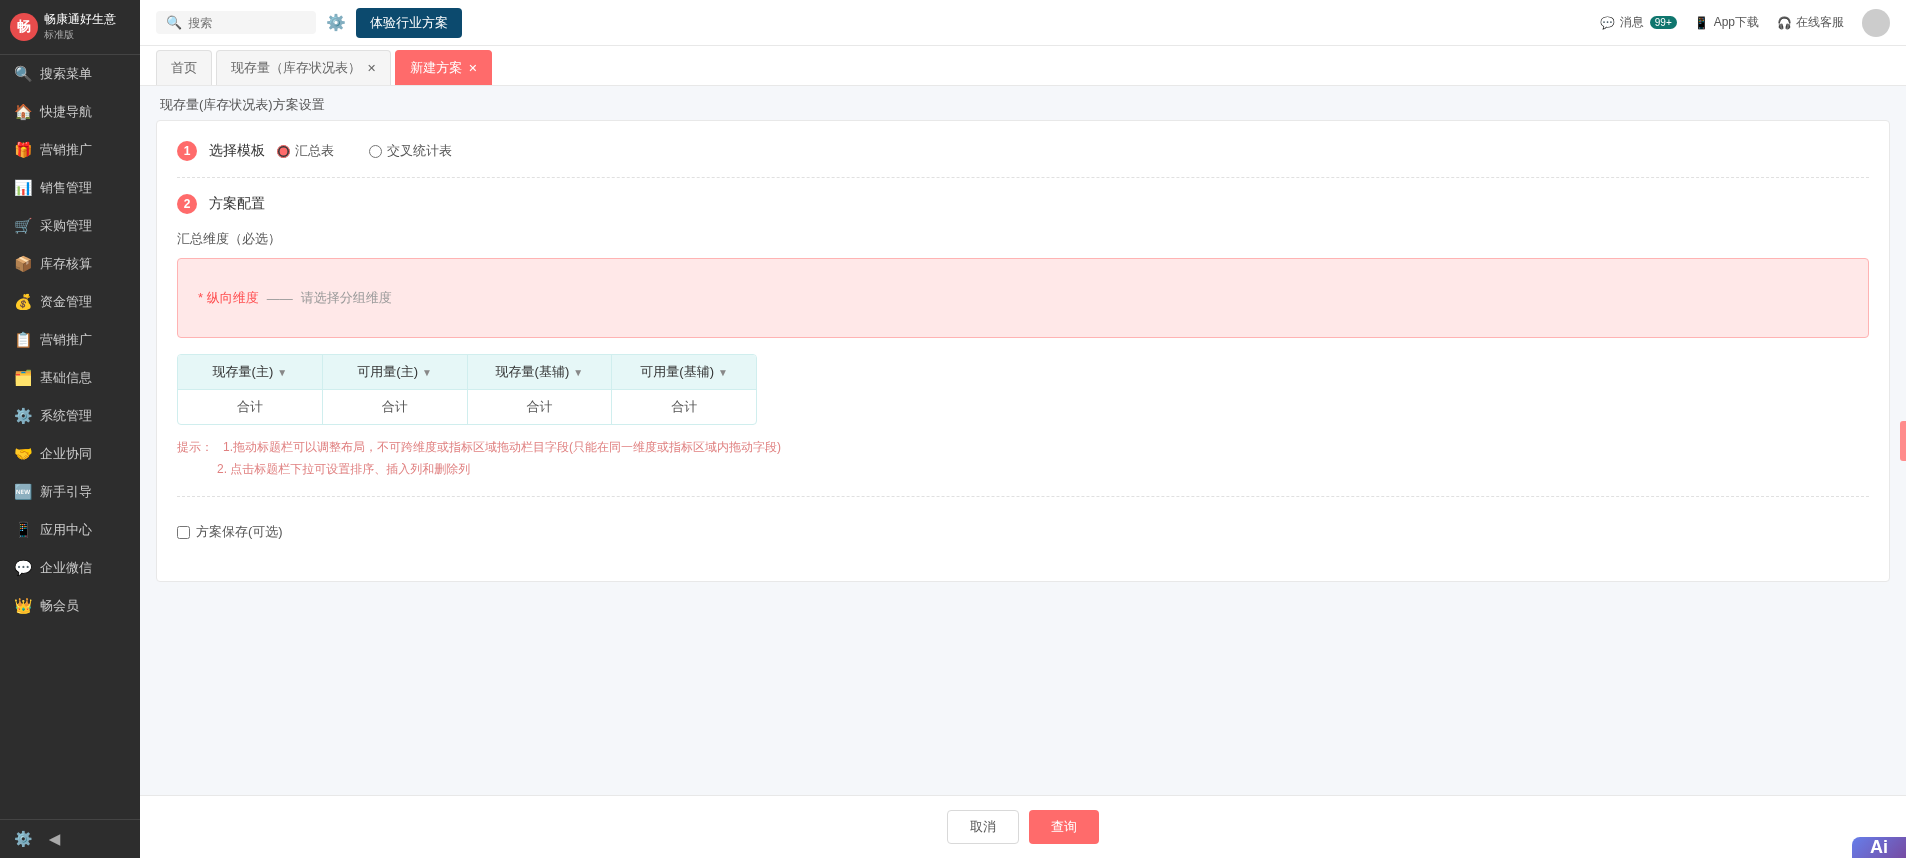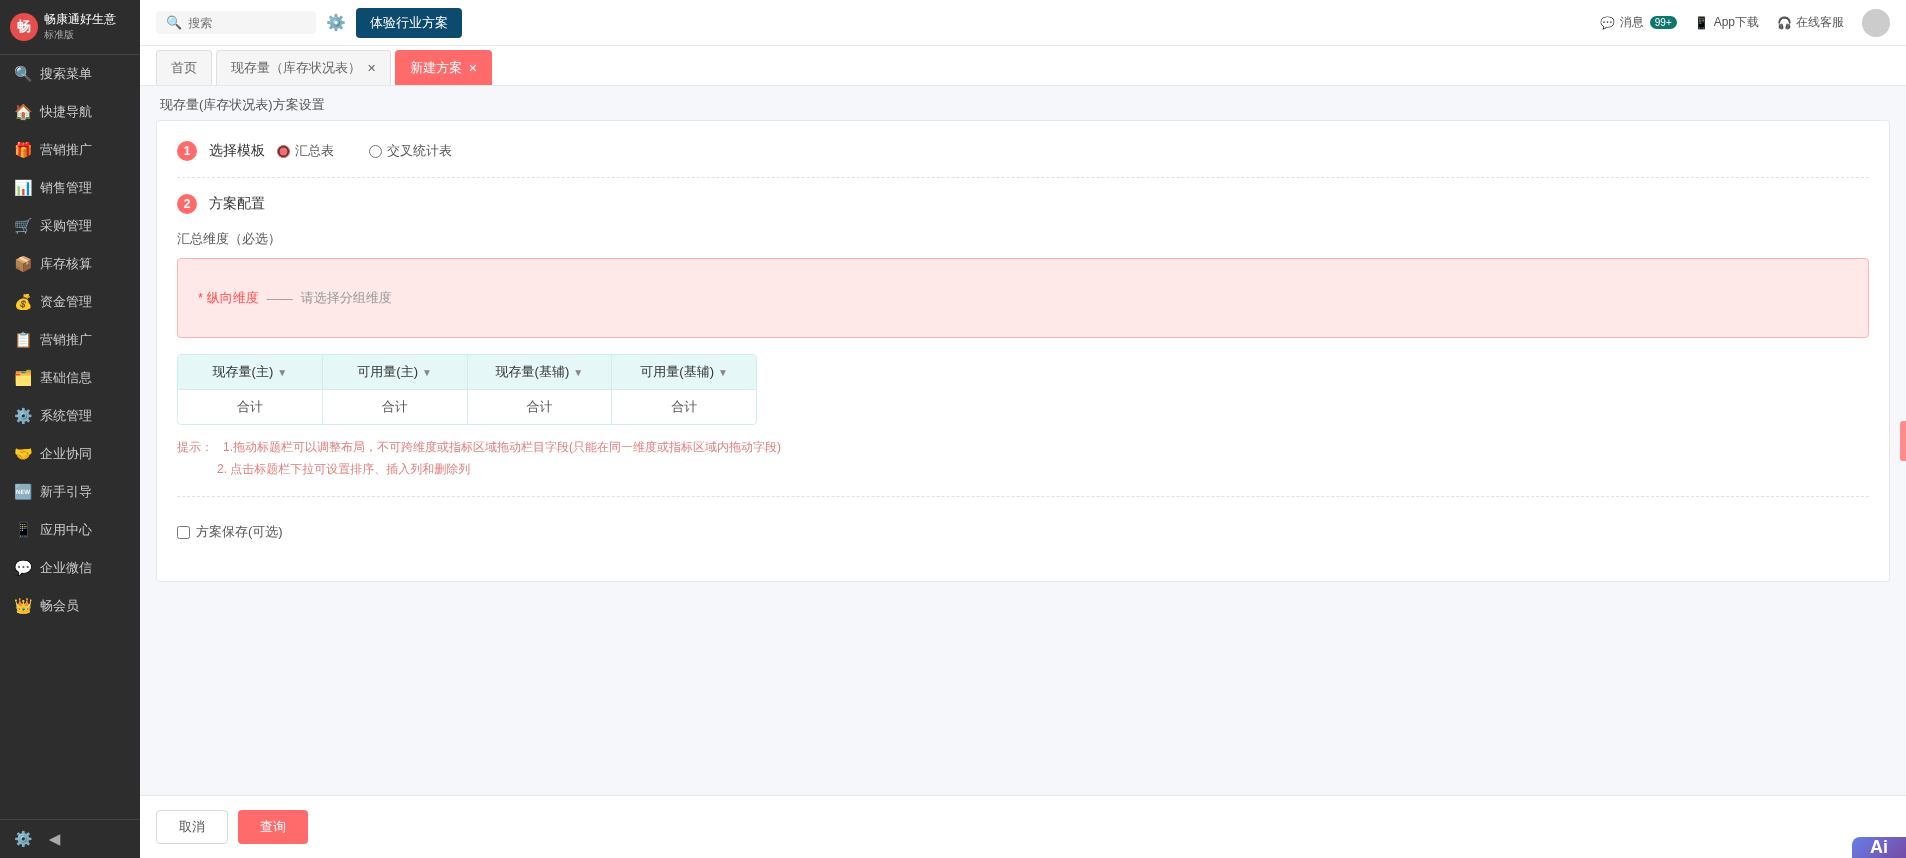--- a/index.html
+++ b/index.html
@@ -233,23 +233,23 @@
     .tips-text span { color: #e08080; }
 
     
     .schema-bottom { margin: 10px 0; display: flex; align-items: center; gap: 8px; }
     .schema-bottom label { font-size: 13px; color: #555; display: flex; align-items: center; gap: 6px; cursor: pointer; }
 
     
     .action-bar {
       background: #fff;
       border-top: 1px solid #e8e8e8;
-      padding: 14px 16px;
+      padding: 14px 8px;
       display: flex;
-      justify-content: flex-start;
+      justify-content: center;
       gap: 10px;
       flex-shrink: 0;
     }
     .btn-cancel {
       background: #fff;
       border: 1px solid #d9d9d9;
       color: #555;
       border-radius: 4px;
       padding: 7px 22px;
       cursor: pointer;

